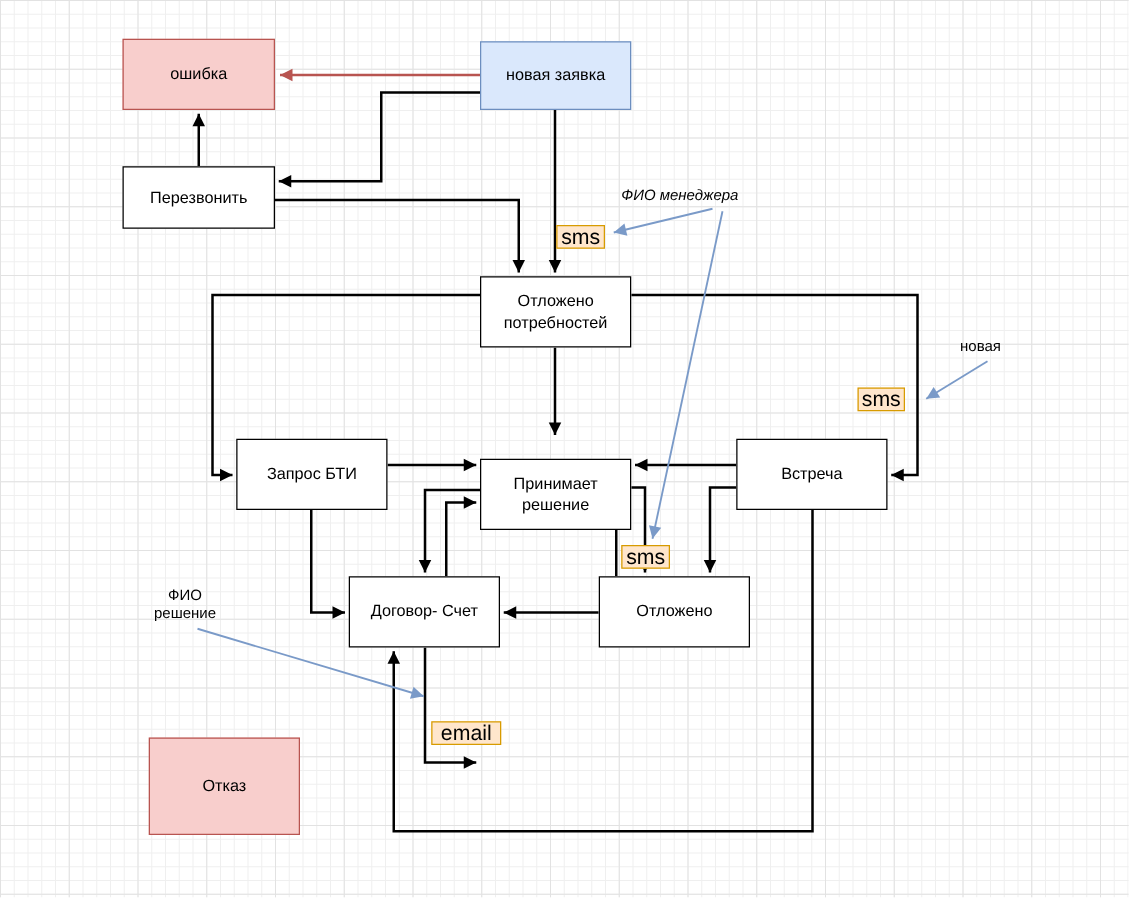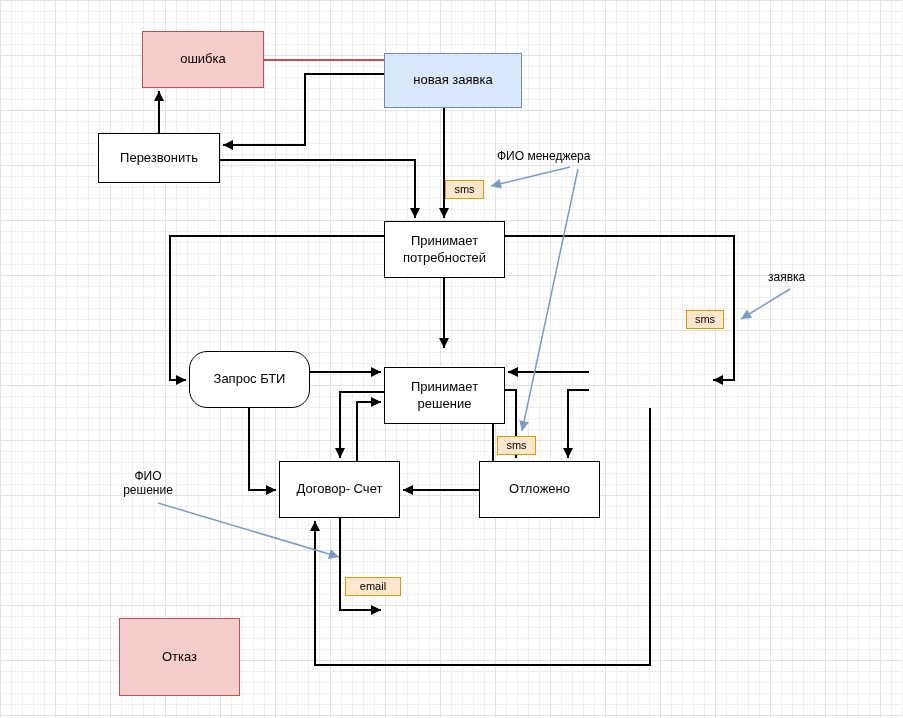--- a/index.html
+++ b/index.html
@@ -41,21 +41,21 @@
   }
   .node.red   { background: #f8cecc; border-color: #b85450; }
   .node.blue  { background: #dae8fc; border-color: #6c8ebf; }
   .node.green { background: #d5e8d4; border-color: #82b366; }
 
   .tag {
     position: absolute;
     display: flex;
     align-items: center;
     justify-content: center;
-    font-size: 11px;
+    font-size: 17px;
     line-height: 1;
     color: #000000;
     background: #ffe6cc;
     border: 1px solid #d79b00;
   }
 
   .note {
     position: absolute;
     font-size: 12px;
     line-height: 1.15;
@@ -105,32 +105,33 @@
     </g>
 
     <g fill="none" stroke="#7a9ac8" stroke-width="1.5">
       <path d="M570,167 L491,186" marker-end="url(#arrow-blue)"></path>
       <path d="M578,169 L522,431" marker-end="url(#arrow-blue)"></path>
       <path d="M790,289 L741,319" marker-end="url(#arrow-blue)"></path>
       <path d="M158,503 L339,557" marker-end="url(#arrow-blue)"></path>
     </g>
   </svg>
 
-  <div class="node red" style="left:98px;  top:31px;  width:122px; height:57px;margin-left:44px;">ошибка</div>
-  <div class="node blue" style="left:384px; top:33px;  width:138px; height:55px;margin-top:20px;">новая заявка</div>
+  <div class="node red" style="left:98px;  top:31px;  width:122px; height:57px;">ошибка</div>
+  <div class="node blue" style="left:384px; top:33px;  width:121px; height:55px;">новая заявка</div>
   <div class="node" style="left:98px;  top:133px; width:122px; height:50px;">Перезвонить</div>
-  <div class="node" style="left:384px; top:221px; width:121px; height:57px;">Принимает потребностей</div>
-  <div class="node" style="left:189px; top:351px; width:121px; height:57px;border-radius:18px;">Запрос БТИ</div>
+  <div class="node" style="left:384px; top:221px; width:121px; height:57px;">Отложено потребностей</div>
+  <div class="node" style="left:189px; top:351px; width:121px; height:57px;">Запрос БТИ</div>
   <div class="node" style="left:384px; top:367px; width:121px; height:57px;">Принимает решение</div>
+  <div class="node" style="left:589px; top:351px; width:121px; height:57px;">Встреча</div>
   <div class="node" style="left:279px; top:461px; width:121px; height:57px;">Договор- Счет</div>
   <div class="node" style="left:479px; top:461px; width:121px; height:57px;">Отложено</div>
-  <div class="node red" style="left:119px; top:618px; width:121px; height:78px;">Отказ</div>
+  <div class="node red" style="left:119px; top:590px; width:121px; height:78px;">Отказ</div>
 
   <div class="tag" style="left:445px; top:180px; width:39px; height:19px;">sms</div>
   <div class="tag" style="left:686px; top:310px; width:38px; height:19px;">sms</div>
   <div class="tag" style="left:497px; top:436px; width:39px; height:19px;">sms</div>
   <div class="tag" style="left:345px; top:577px; width:56px; height:19px;">email</div>
 
-  <div class="note" style="left:497px; top:150px;">ФИО менеджера</div>
-  <div class="note" style="left:768px; top:271px;">заявка</div>
+  <div class="note" style="left:497px; top:150px;font-style:italic;">ФИО менеджера</div>
+  <div class="note" style="left:768px; top:271px;">новая</div>
   <div class="note" style="left:111px; top:470px; width:74px; text-align:center;">ФИО решение</div>
 
 </div>
 
 </body></html>

